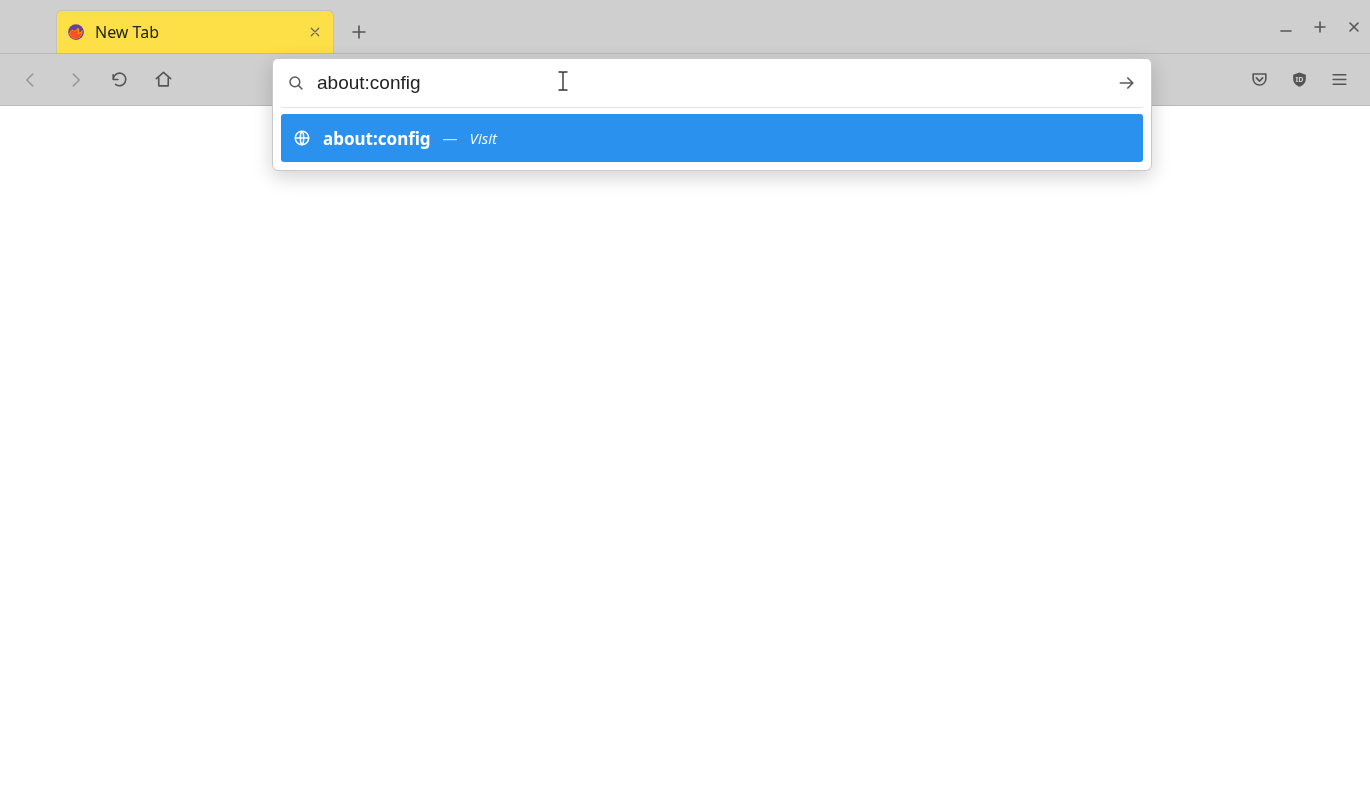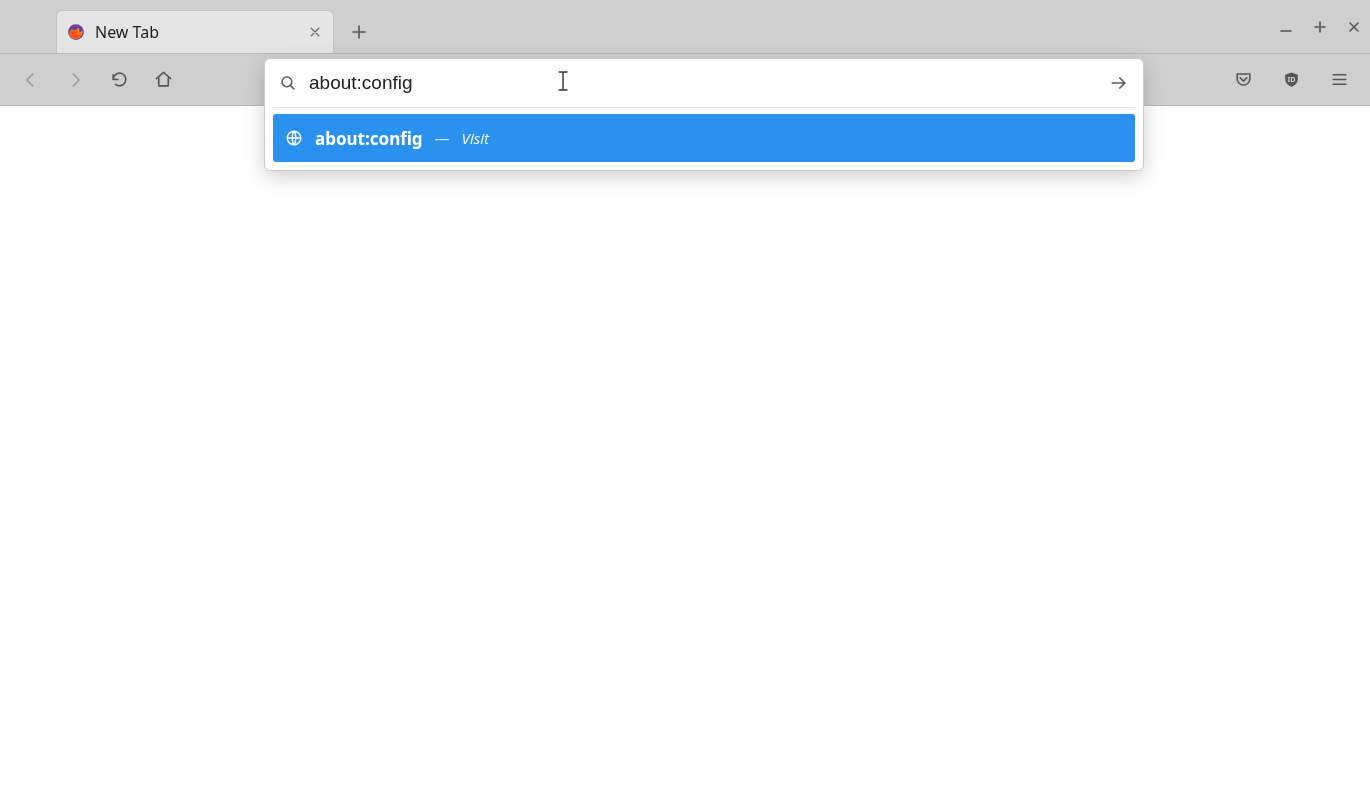--- a/index.html
+++ b/index.html
@@ -13,21 +13,21 @@
     border-bottom: 1px solid #b9b9b9;
     display: flex;
     align-items: flex-end;
     position: relative;
   }
   .tab {
     margin-left: 56px;
     margin-bottom: 0;
     height: 43px;
     width: 278px;
-    background: #e5e5e5;
+    background: #fde047;
     border: 1px solid #c2c2c2;
     border-bottom: none;
     border-radius: 6px 6px 0 0;
     display: flex;
     align-items: center;
     padding: 0 10px;
     gap: 10px;
   }
   .tab .favicon { width: 18px; height: 18px; display: flex; align-items: center; justify-content: center; }
   .tab .tab-title { flex: 1; font-size: 16px; color: #222; }
@@ -52,27 +52,27 @@
     padding: 0 14px;
     gap: 10px;
     position: relative;
     border-bottom: 1px solid #b9b9b9;
   }
   .nav-btn {
     width: 34px; height: 34px; display:flex; align-items:center; justify-content:center;
     color: #555; border-radius: 4px;
   }
   .nav-btn.disabled { color: #9a9a9a; }
-  .right-icons { margin-left: auto; display:flex; align-items:center; gap: 14px; }
+  .right-icons { margin-left: auto; display:flex; align-items:center; gap: 6px; }
   .right-icons .nav-btn { color: #555; }
 
   
   .url-popup {
     position: absolute;
-    left: 264px;
+    left: 272px;
     top: 58px;
     width: 880px;
     background: #fff;
     border: 1px solid #c9c9c9;
     border-radius: 6px;
     box-shadow: 0 6px 20px rgba(0,0,0,0.18);
     z-index: 10;
     overflow: hidden;
   }
   .url-row {

